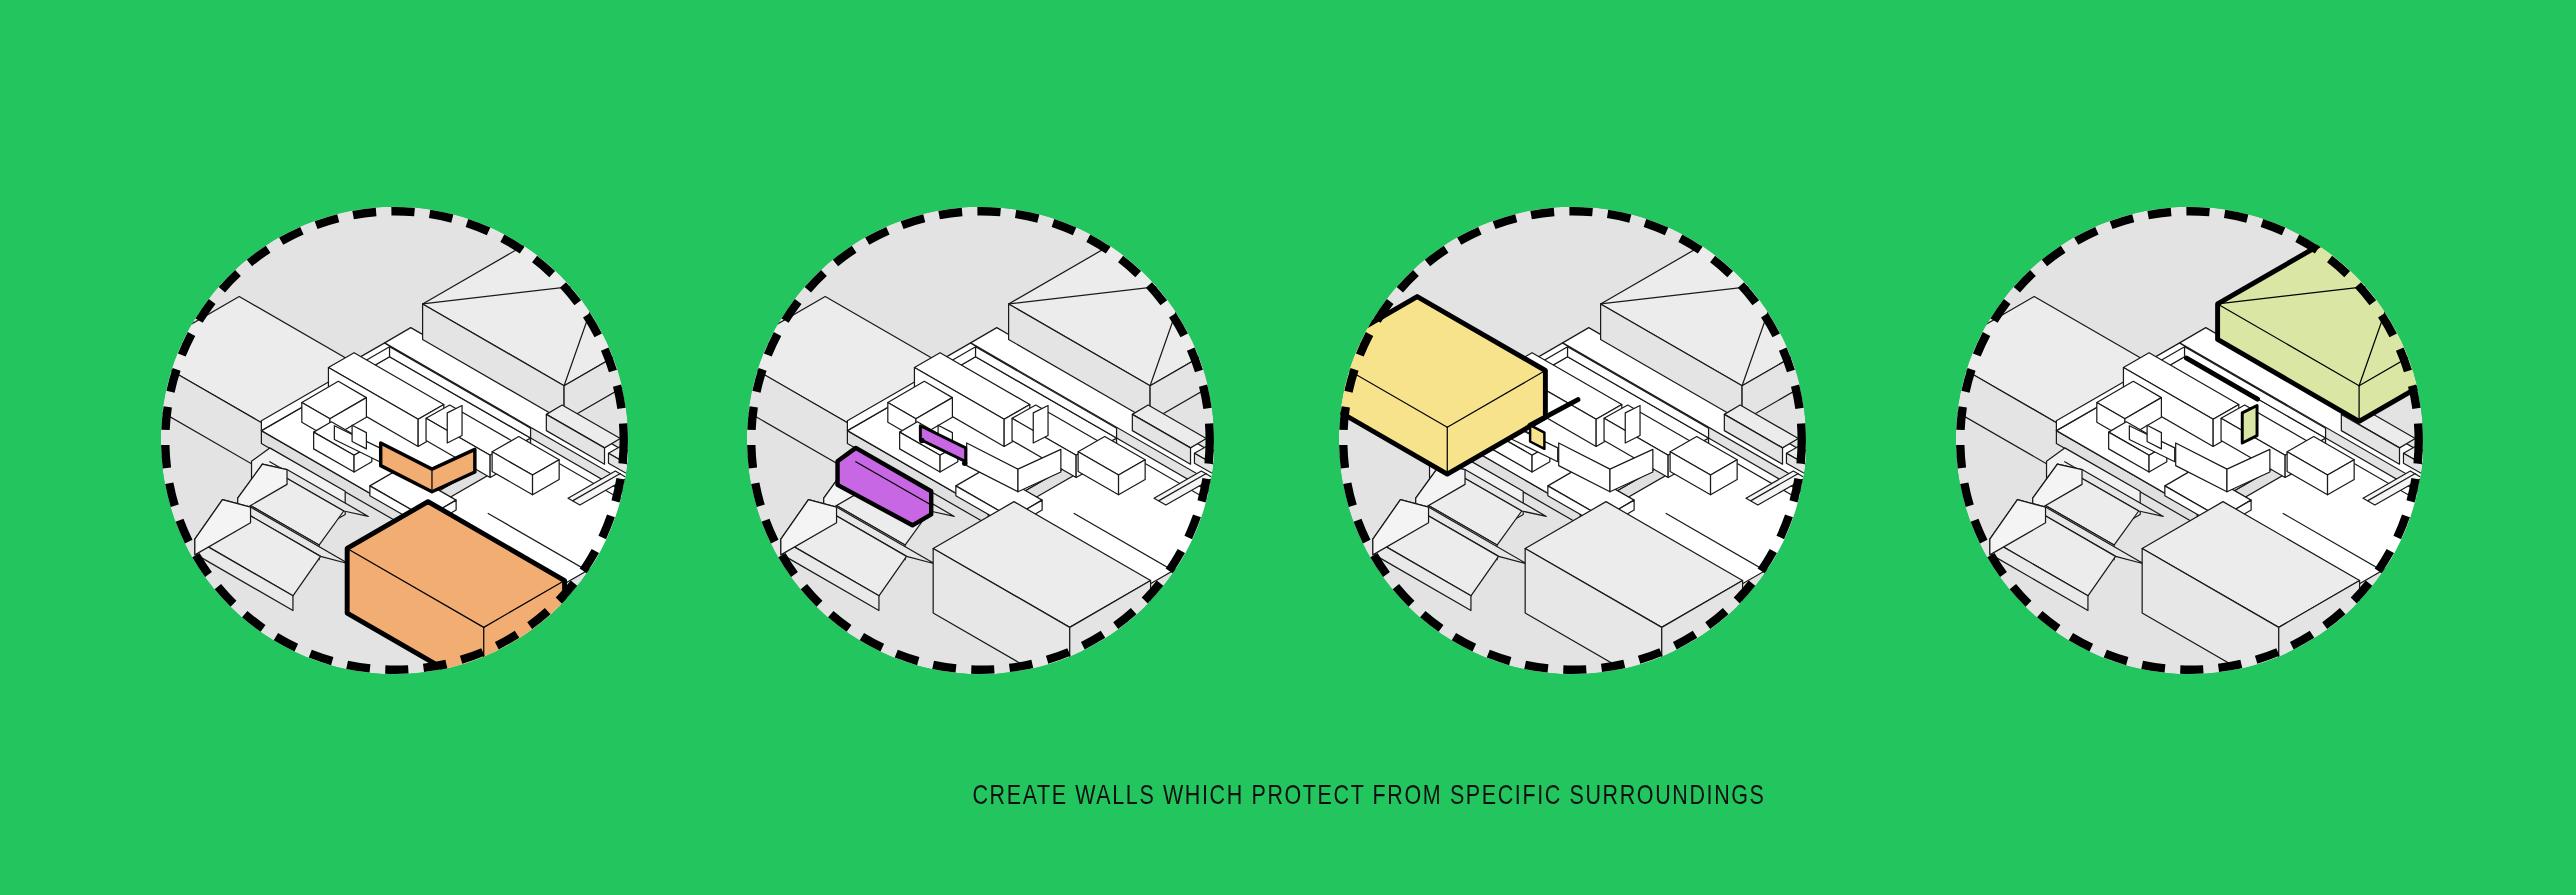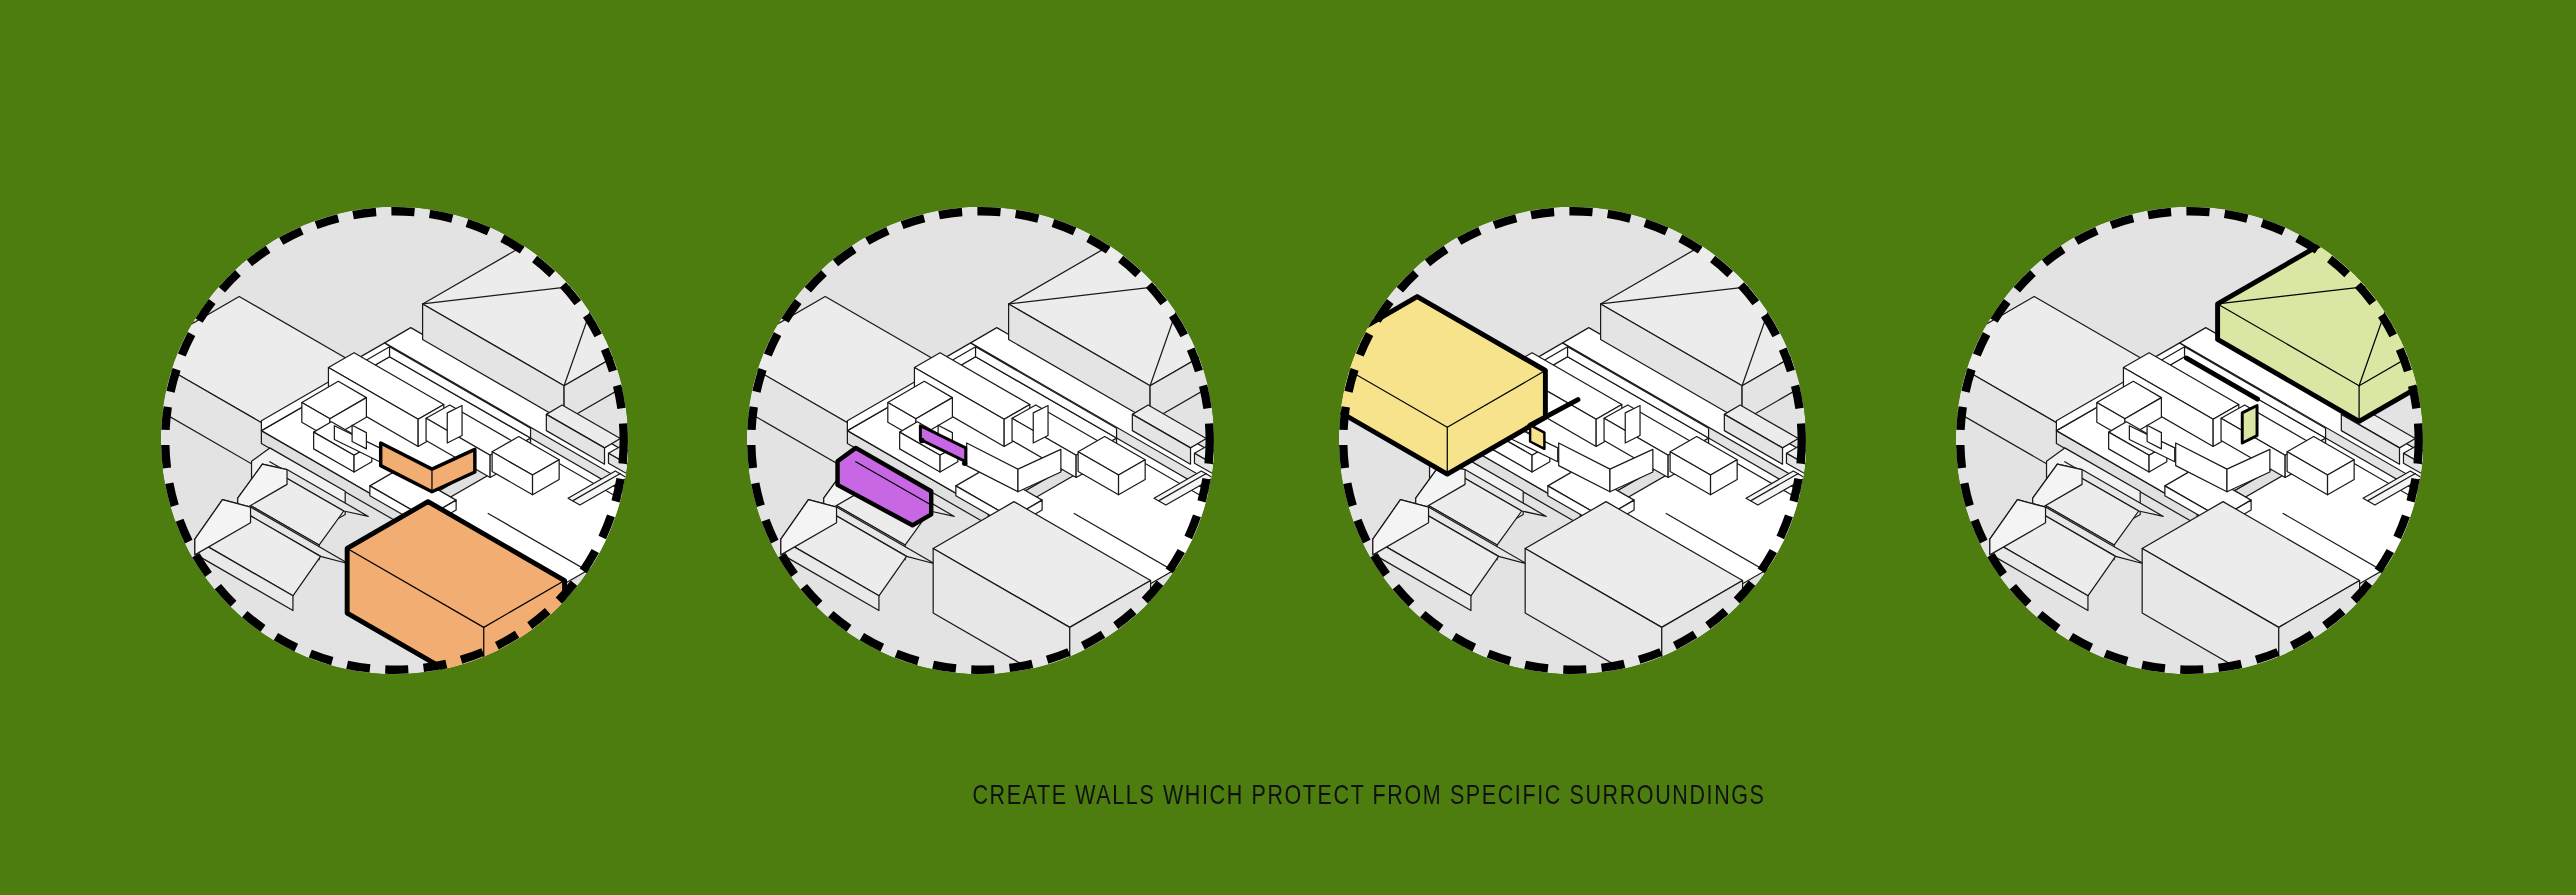--- a/index.html
+++ b/index.html
@@ -1,16 +1,16 @@
 <!DOCTYPE html>
 <html style="font-size:8.3px"><head>
 <meta charset="utf-8">
 <style>
   html,body{margin:0;padding:0;background:#ffffff;}
-  .canvas{position:relative;width:2576px;height:895px;background:#4d7c0f;overflow:hidden;
+  .canvas{position:relative;width:2576px;height:895px;background:#22c55e;overflow:hidden;
           font-family:"Liberation Sans", sans-serif;}
   .panel{position:absolute;top:194px;width:493px;height:493px;}
   .panel svg{display:block;width:100%;height:100%;}
   #p1{left:148px;} #p2{left:734px;} #p3{left:1326px;} #p4{left:1943px;}
   .caption{position:absolute;left:1369px;top:779px;transform:translateX(-50%) scaleX(0.78);
            transform-origin:center top;font-size:27.5px;letter-spacing:2.1px;color:#111;
            white-space:nowrap;font-weight:400;}
   .defs-holder{position:absolute;width:0;height:0;overflow:hidden;}
 </style>
 </head>

